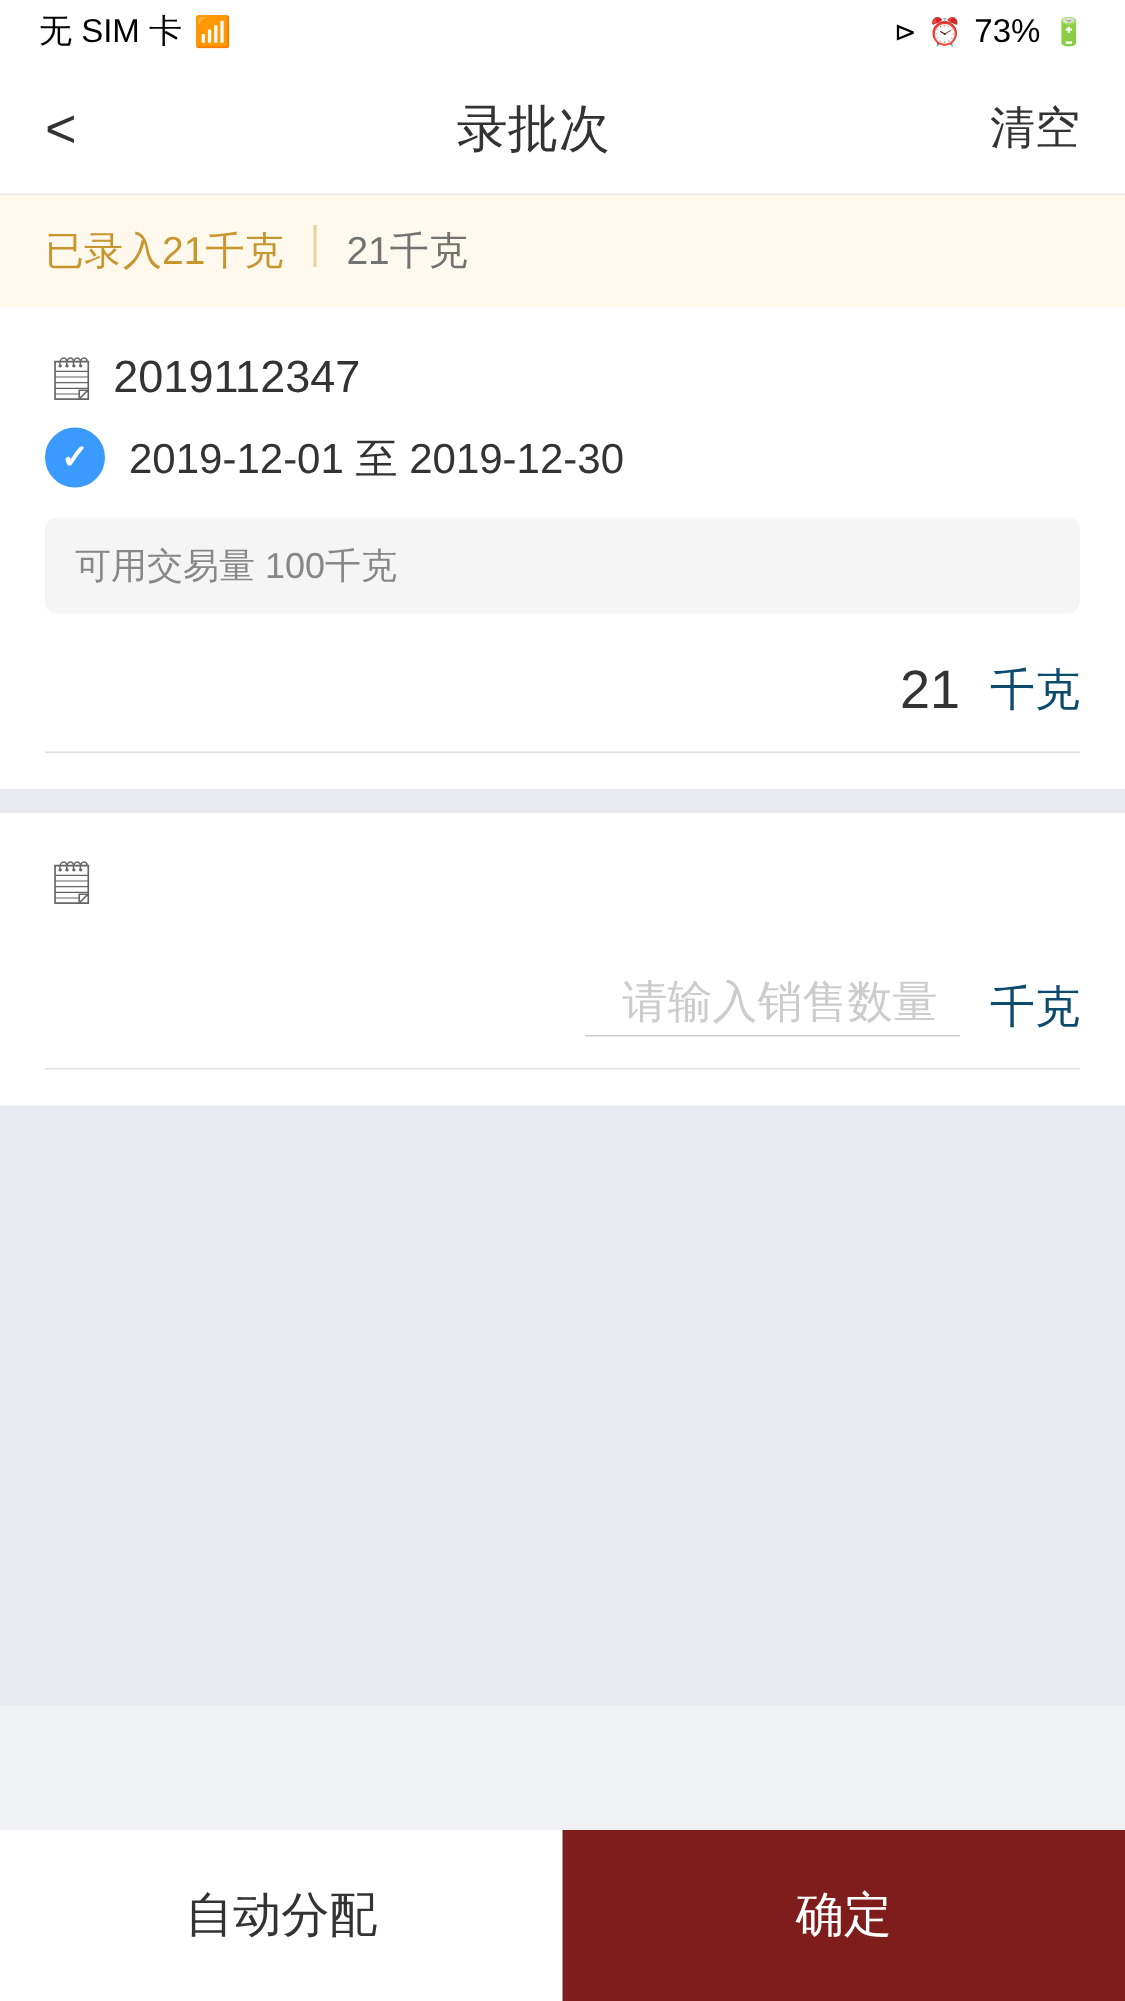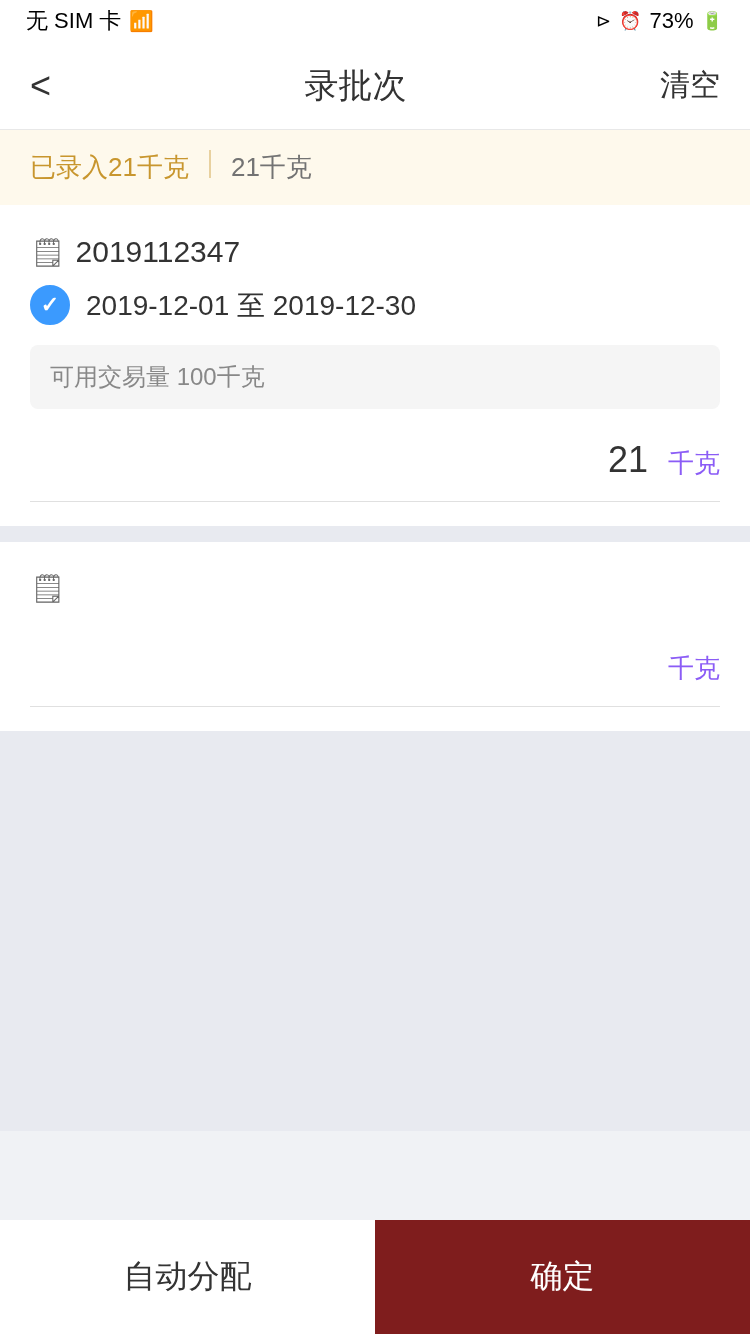--- a/index.html
+++ b/index.html
@@ -167,22 +167,22 @@
 
     
     .quantity-row {
       display: flex;
       align-items: flex-end;
       justify-content: flex-end;
       padding: 30px 30px 0 30px;
       gap: 20px;
     }
     .quantity-unit {
-      font-size: 26px;
-      color: #8b5cf6;
+      font-size: 30px;
+      color: #0c4a6e;
     }
     .quantity-value {
       font-size: 36px;
       color: #333;
       font-weight: 500;
     }
 
     .separator-line {
       margin: 20px 30px 0 30px;
       border: none;
@@ -313,20 +313,21 @@
 
   <div class="section-divider"></div>
 
   <div class="batch-card">
     <div class="batch-card-inner">
       <div class="batch-id-row">
         <span class="batch-id-icon">🗒</span>
       </div>
     </div>
     <div class="quantity-input-row">
+      <input class="quantity-placeholder-input" type="number" placeholder="请输入销售数量" style="">
       <span class="quantity-unit">千克</span>
     </div>
     <hr class="separator-line">
     <div class="card-bottom-space"></div>
   </div>
 
   <div class="empty-area"></div>
 
 </div>
 

